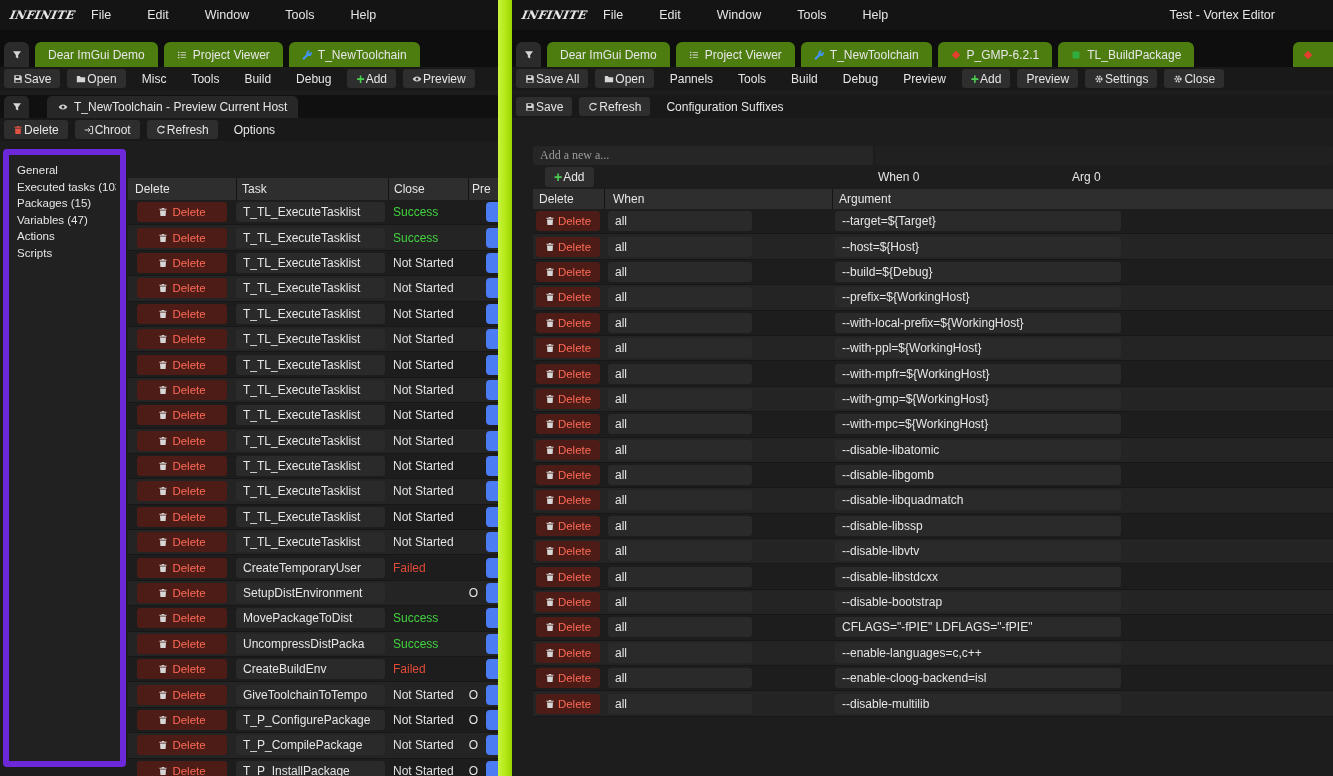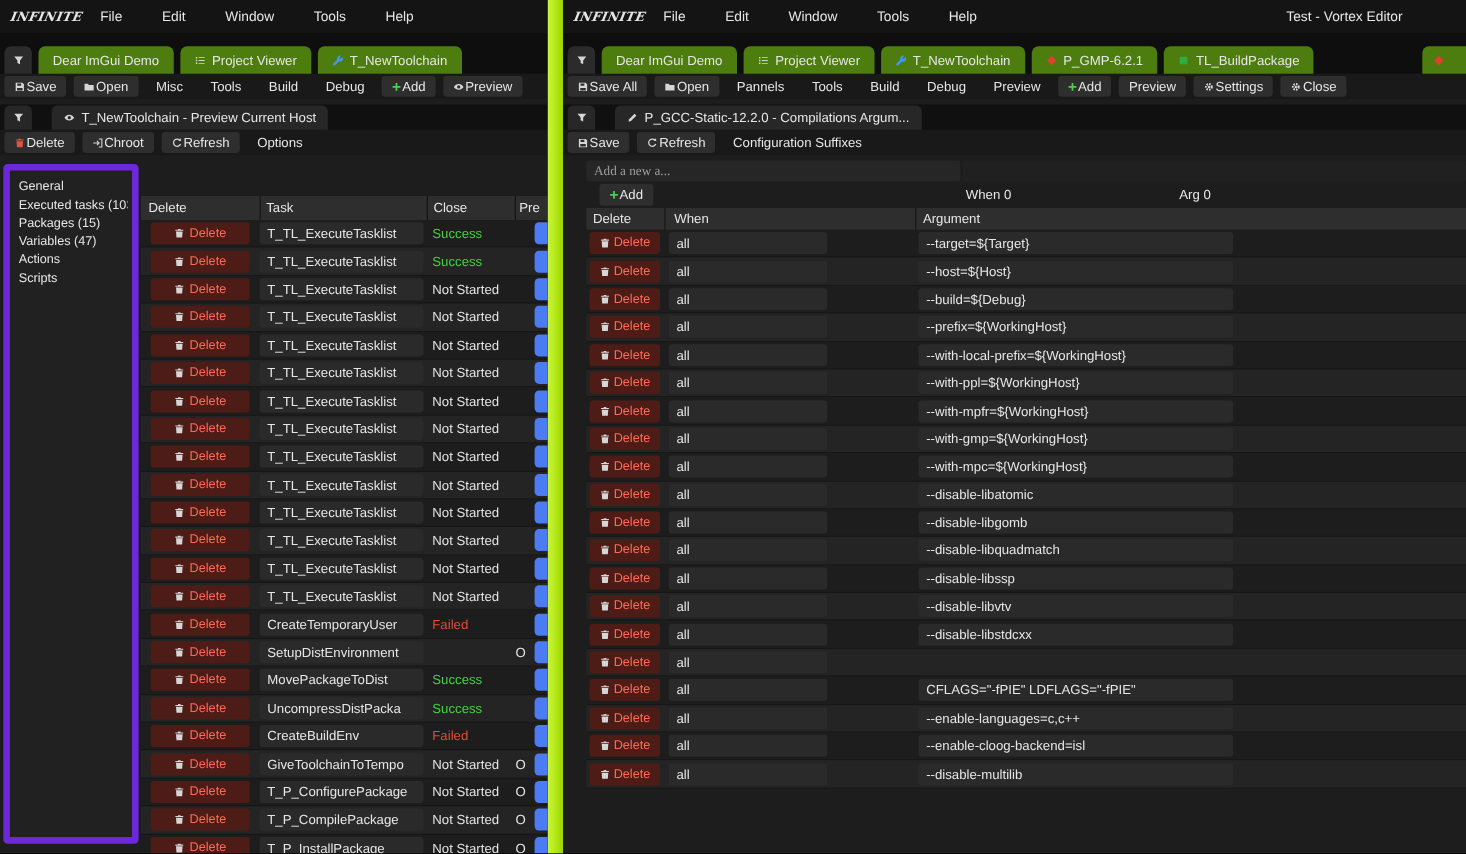--- a/index.html
+++ b/index.html
@@ -765,33 +765,20 @@
         <span>Settings</span>
       </button>
     <button class="tbtn">
         <svg class="ic sm">
           <use href="#i-gear"></use>
         </svg>
         <span>Close</span>
       </button>
   </div>
   <div class="vgap"></div>
-  <div class="strip2">
-    <div class="tlbtn2">
-        <svg class="ic sm">
-          <use href="#i-funnel"></use>
-        </svg>
-      </div>
-    <div class="subtab">
-        <svg class="ic sm">
-          <use href="#i-pencil"></use>
-        </svg>
-        <span>P_GCC-Static-12.2.0 - Compilations Argum...</span>
-      </div>
-  </div>
   <div class="toolbar">
     <button class="tbtn">
         <svg class="ic sm">
           <use href="#i-disk"></use>
         </svg>
         <span>Save</span>
       </button>
     <button class="tbtn">
         <svg class="ic sm">
           <use href="#i-refresh"></use>
@@ -1081,20 +1068,23 @@
               <button class="del-btn rsmall">
                 <svg class="ic sm">
                   <use href="#i-trash"></use>
                 </svg>
                 <span>Delete</span>
               </button>
             </div>
             <div class="rc-when">
               <div class="cellbox when-box">all</div>
             </div>
+            <div class="rc-arg">
+              <div class="cellbox arg-box">--disable-bootstrap</div>
+            </div>
           </div>
 
           <div class="rrow">
             <div class="rc-del">
               <button class="del-btn rsmall">
                 <svg class="ic sm">
                   <use href="#i-trash"></use>
                 </svg>
                 <span>Delete</span>
               </button>

